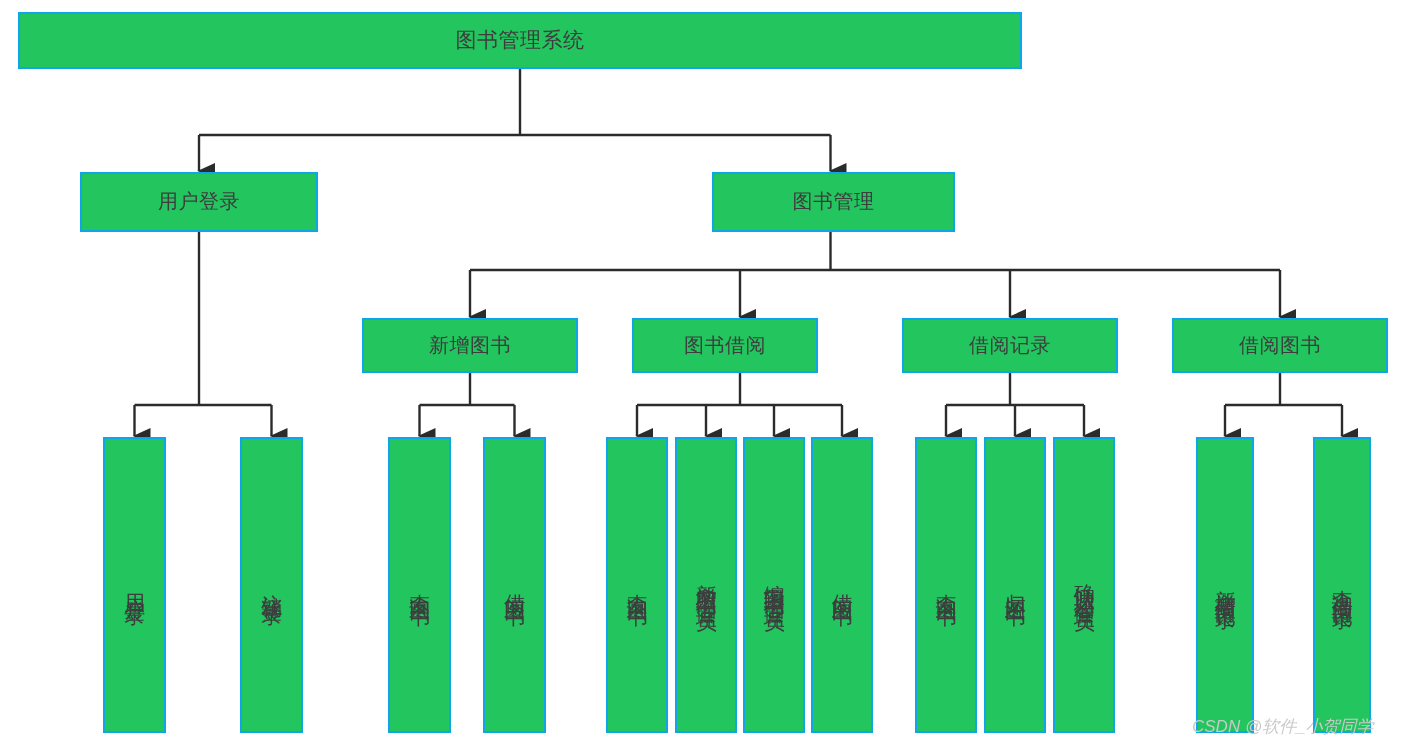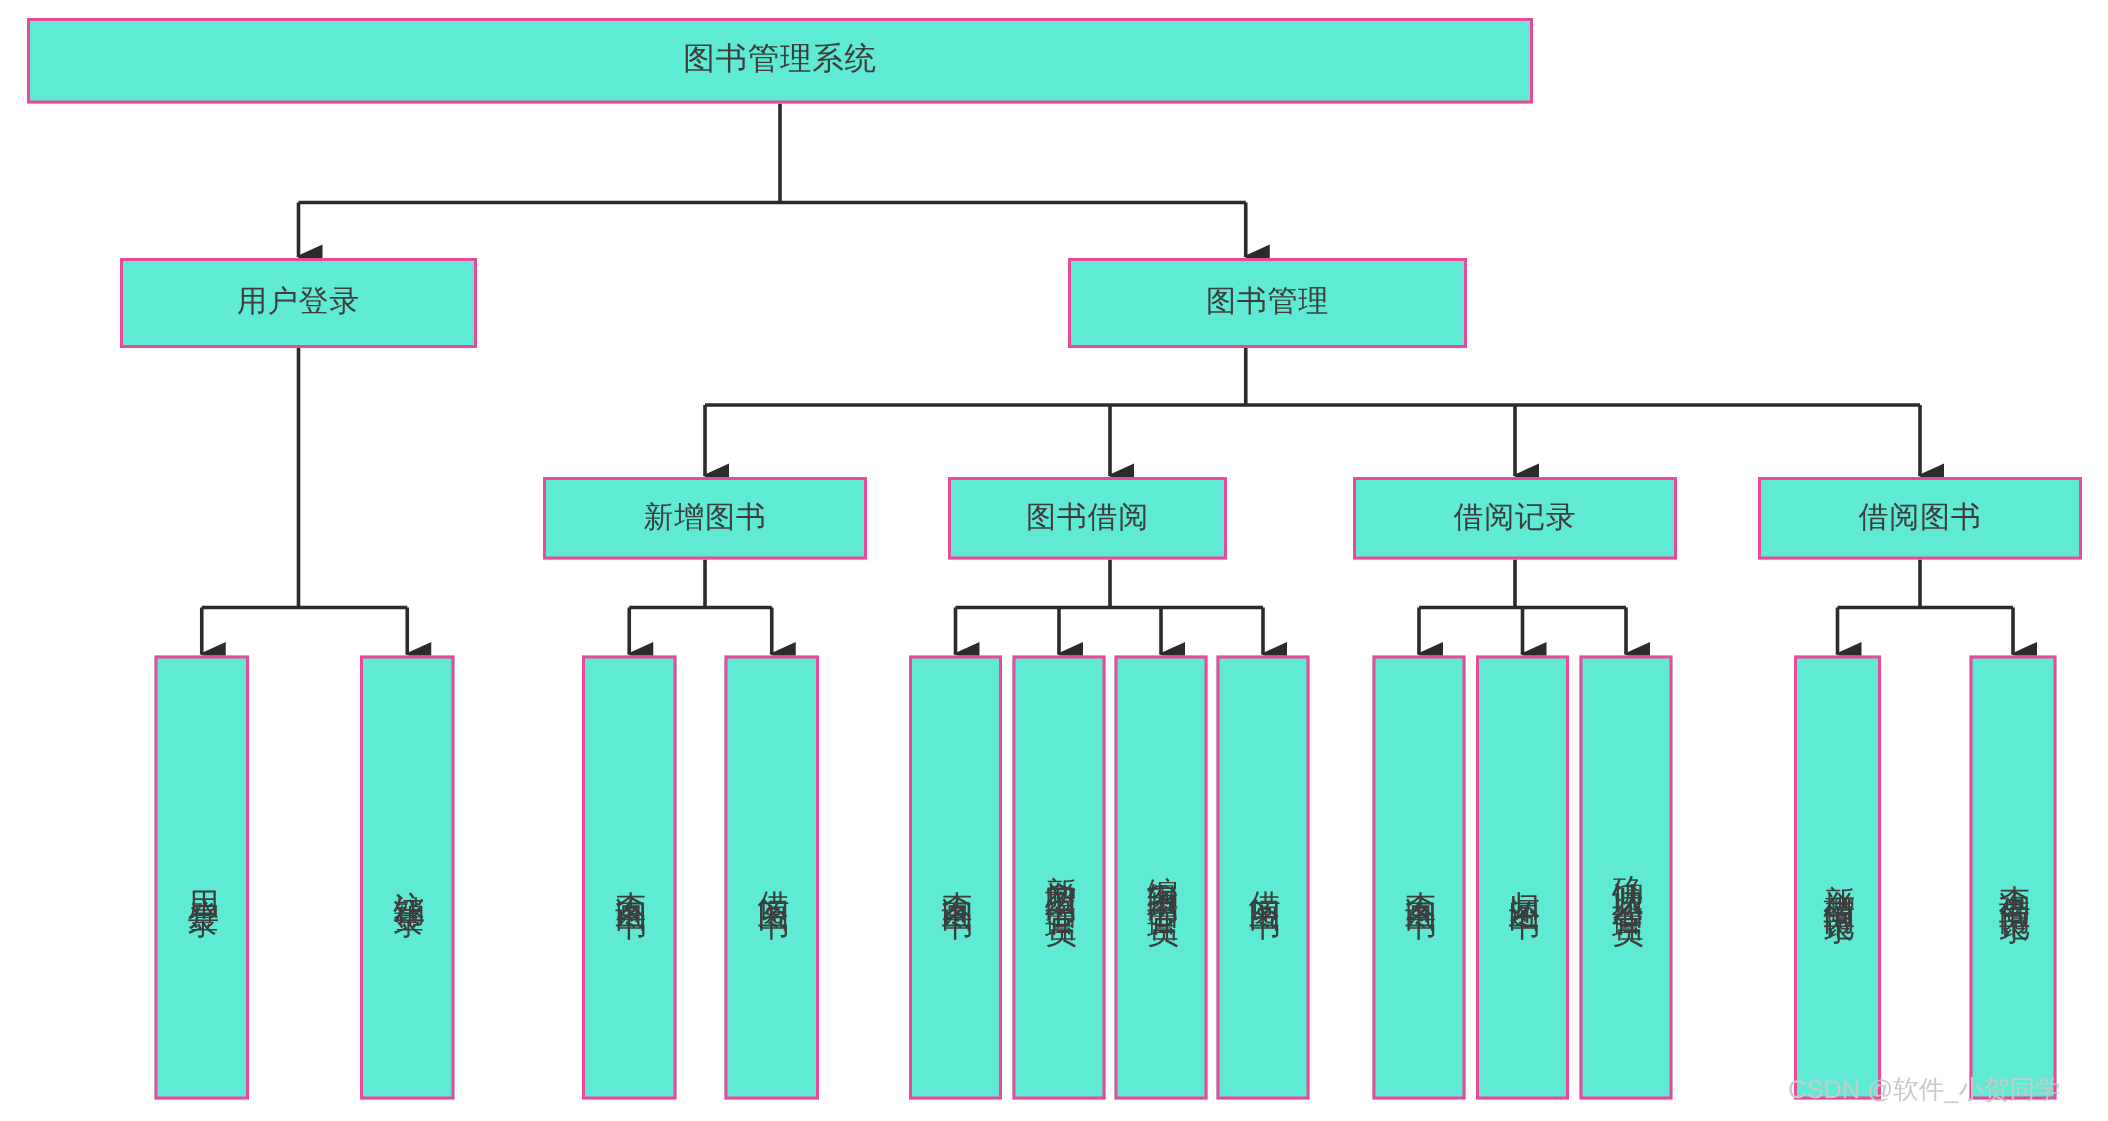--- a/index.html
+++ b/index.html
@@ -7,22 +7,22 @@
     width:1405px;height:747px;
     background:#ffffff;
     font-family:"Liberation Sans","DejaVu Sans",sans-serif;
     overflow:hidden;
     position:relative;
   }
   #diagram-root{position:absolute;left:0;top:0;width:1405px;height:747px;}
   svg#tree{position:absolute;left:0;top:0;width:1405px;height:747px;display:block;}
   .node-box{
     position:absolute;
-    background:#5eead4;
-    border:2px solid #ec4899;
+    background:#22c55e;
+    border:2px solid #0ea5e9;
     box-sizing:border-box;
     display:flex;
     align-items:center;
     justify-content:center;
     overflow:hidden;
   }
   .node-label{
     color:#3d3d3d;
     font-size:20px;
     line-height:1.16;
@@ -40,20 +40,21 @@
     max-height:100%;
   }
   .node-box.root .node-label{font-size:21px;}
   .watermark{
     position:absolute;
     color:#c9c9c9;
     font-size:17px;
     white-space:nowrap;
     user-select:none;
     font-family:"Liberation Sans","DejaVu Sans",sans-serif;
+    font-style:italic;
   }
 </style>
 </head>
 <body>
 
 <div id="diagram-root">
   <svg id="tree" viewBox="0 0 1405 747" xmlns="http://www.w3.org/2000/svg">
     <defs>
       <marker id="arrow" viewBox="0 0 12 12" refX="6" refY="10" markerWidth="8" markerHeight="11" orient="auto-start-reverse">
         <path d="M 1 0 L 11 0 L 6 11 z" fill="#2b2b2b"></path>
@@ -96,21 +97,21 @@
       </g>
   </svg>
 
   <div id="node-layer">
       <div class="node-box root" style="left: 18px; top: 12px; width: 1004px; height: 57px;">
         <span class="node-label">图书管理系统</span>
       </div>
       <div class="node-box" style="left: 80px; top: 172px; width: 238px; height: 60px;">
         <span class="node-label">用户登录</span>
       </div>
-      <div class="node-box" style="left: 712px; top: 172px; width: 266px; height: 60px;">
+      <div class="node-box" style="left: 712px; top: 172px; width: 243px; height: 60px;">
         <span class="node-label">图书管理</span>
       </div>
       <div class="node-box" style="left: 362px; top: 318px; width: 216px; height: 55px;">
         <span class="node-label">新增图书</span>
       </div>
       <div class="node-box" style="left: 632px; top: 318px; width: 186px; height: 55px;">
         <span class="node-label">图书借阅</span>
       </div>
       <div class="node-box" style="left: 902px; top: 318px; width: 216px; height: 55px;">
         <span class="node-label">借阅记录</span>

